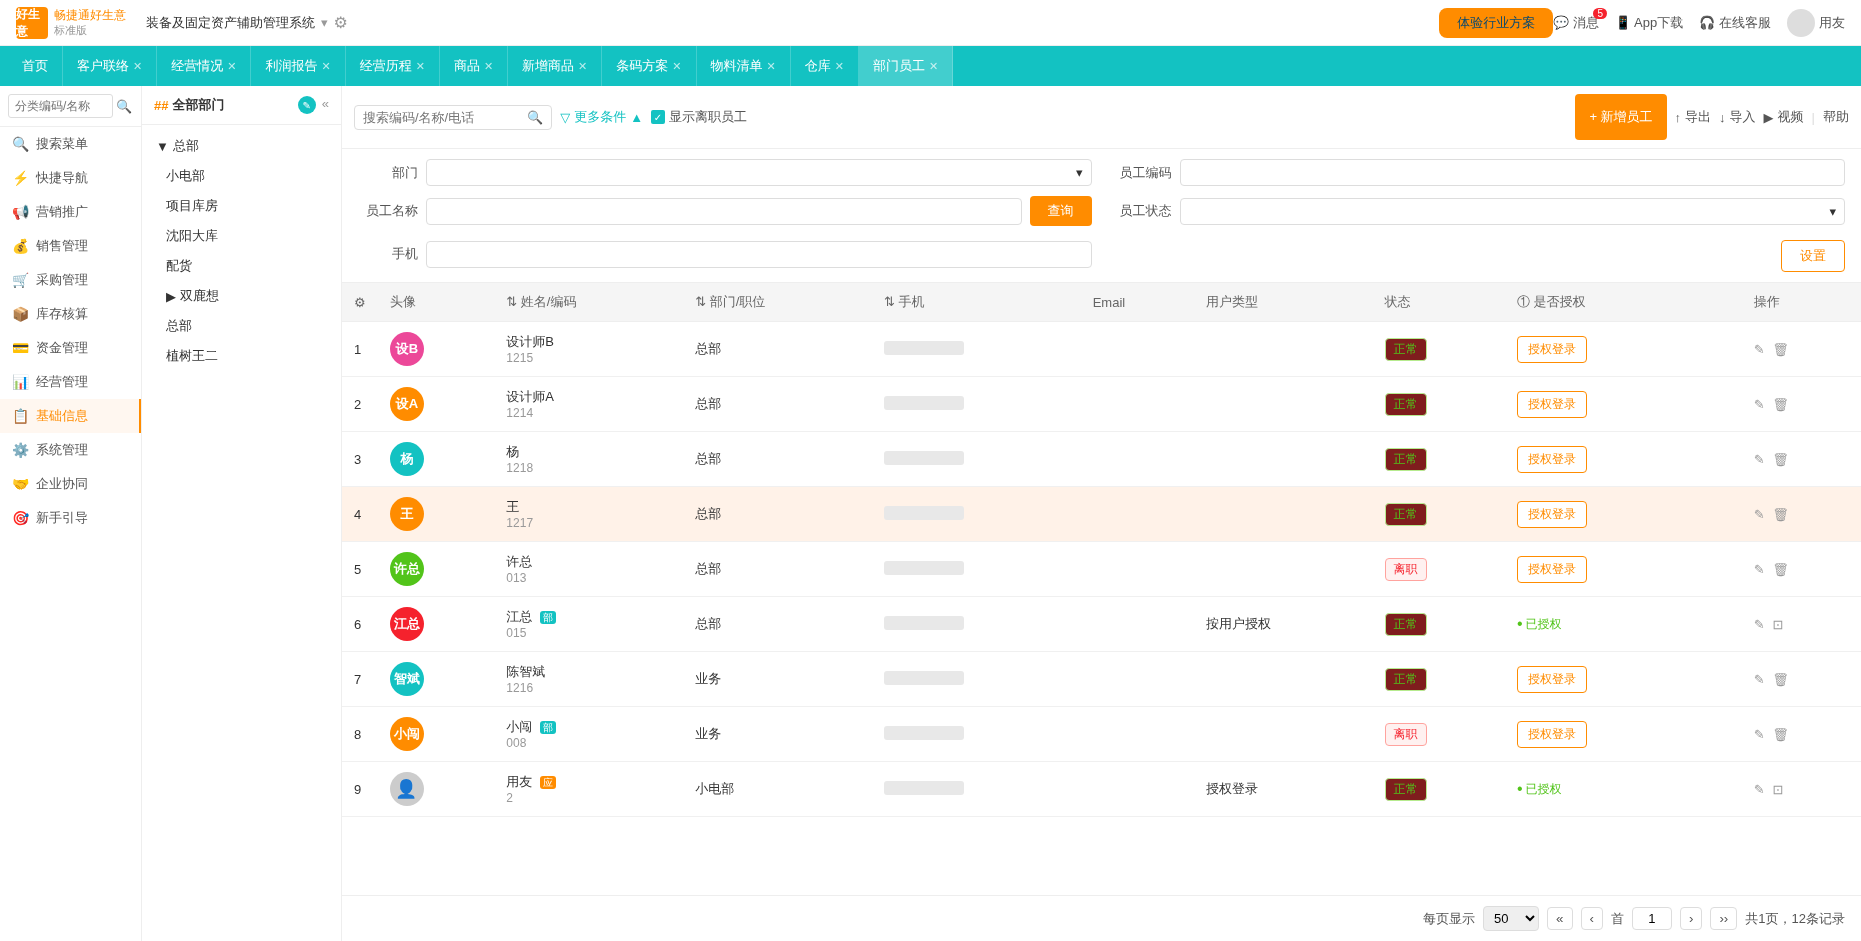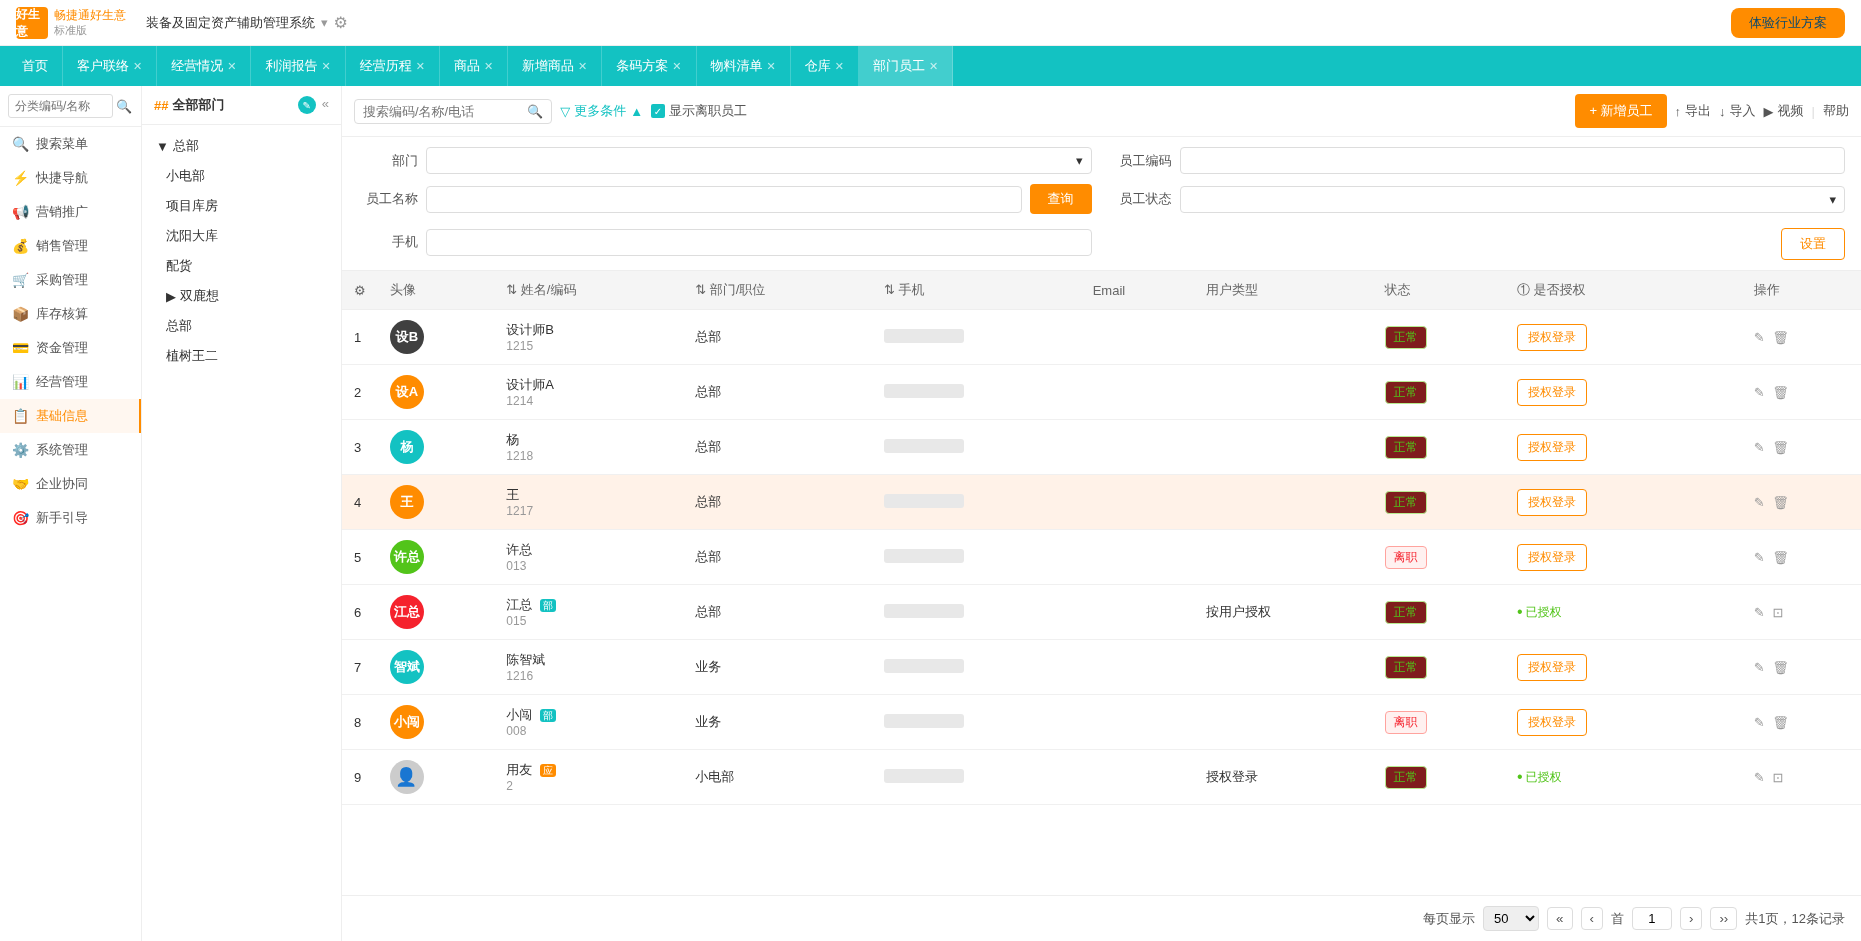--- a/index.html
+++ b/index.html
@@ -60,21 +60,21 @@
     .content { flex: 1; display: flex; flex-direction: column; overflow: hidden; }
 
     
     .toolbar { background: #fff; padding: 8px 12px; border-bottom: 1px solid #eee; display: flex; align-items: center; gap: 8px; flex-wrap: wrap; }
     .search-box { display: flex; align-items: center; border: 1px solid #ddd; border-radius: 4px; padding: 4px 8px; gap: 4px; }
     .search-box input { border: none; outline: none; font-size: 13px; width: 160px; }
     .filter-btn { display: flex; align-items: center; gap: 4px; color: #13c2c2; cursor: pointer; font-size: 13px; }
     .show-resigned { display: flex; align-items: center; gap: 4px; font-size: 13px; color: #555; cursor: pointer; }
     .checkbox-checked { width: 14px; height: 14px; background: #13c2c2; border-radius: 2px; display: flex; align-items: center; justify-content: center; color: #fff; font-size: 10px; }
     .toolbar-right { margin-left: auto; display: flex; align-items: center; gap: 8px; }
-    .add-emp-btn { background: #ff8c00; color: #fff; border: none; border-radius: 4px; padding: 8px 14px; font-size: 13px; cursor: pointer; }
+    .add-emp-btn { background: #ff8c00; color: #fff; border: none; border-radius: 4px; padding: 14px 14px; font-size: 13px; cursor: pointer; }
     .toolbar-action { display: flex; align-items: center; gap: 4px; color: #555; cursor: pointer; font-size: 13px; }
     .toolbar-divider { color: #ddd; }
 
     
     .filter-panel { background: #fff; padding: 10px 16px; border-bottom: 1px solid #eee; display: grid; grid-template-columns: 1fr 1fr; gap: 10px 20px; }
     .filter-row { display: flex; align-items: center; gap: 8px; }
     .filter-label { font-size: 13px; color: #555; white-space: nowrap; width: 60px; text-align: right; }
     .filter-select { flex: 1; border: 1px solid #ddd; border-radius: 4px; padding: 5px 8px; font-size: 13px; display: flex; align-items: center; justify-content: space-between; cursor: pointer; }
     .filter-input { flex: 1; border: 1px solid #ddd; border-radius: 4px; padding: 5px 8px; font-size: 13px; outline: none; }
     .query-btn { background: #ff8c00; color: #fff; border: none; border-radius: 4px; padding: 6px 18px; font-size: 13px; cursor: pointer; }
@@ -119,20 +119,36 @@
       <div>畅捷通好生意</div>
       <div class="sub">标准版</div>
     </div>
   </div>
   <div class="system-title">
     <span>装备及固定资产辅助管理系统</span>
     <span class="arrow">▾</span>
     <span style="color:#999;font-size:16px;">⚙</span>
   </div>
   <button class="trial-btn">体验行业方案</button>
+  <div class="header-right">
+    <div class="msg">
+      💬 <span>消息</span>
+      <span class="badge">5</span>
+    </div>
+    <div>
+      📱 <span>App下载</span>
+    </div>
+    <div>
+      🎧 <span>在线客服</span>
+    </div>
+    <div style="display:flex;align-items:center;gap:4px;">
+      <div style="width:28px;height:28px;background:#ddd;border-radius:50%;"></div>
+      <span>用友</span>
+    </div>
+  </div>
 </div>
 
 <div class="nav-tabs">
   <div class="nav-tab">首页</div>
   <div class="nav-tab">客户联络 <span class="close">✕</span></div>
   <div class="nav-tab">经营情况 <span class="close">✕</span></div>
   <div class="nav-tab">利润报告 <span class="close">✕</span></div>
   <div class="nav-tab">经营历程 <span class="close">✕</span></div>
   <div class="nav-tab">商品 <span class="close">✕</span></div>
   <div class="nav-tab">新增商品 <span class="close">✕</span></div>
@@ -299,21 +315,21 @@
             <th>① 是否授权</th>
             <th style="flex:1;"></th>
             <th>操作</th>
           </tr>
         </thead>
         <tbody id="table-body">
 
           <tr>
             <td>1</td>
             <td>
-                <div class="avatar" style="background:#404040;">设B</div>
+                <div class="avatar" style="background:#ec4899;">设B</div>
               </td>
             <td>
               <div class="name-code">
                 <span class="name">设计师B</span>
                 <span class="code">1215</span>
               </div>
             </td>
             <td>总部</td>
             <td><span class="phone-blur"></span></td>
             <td></td>

